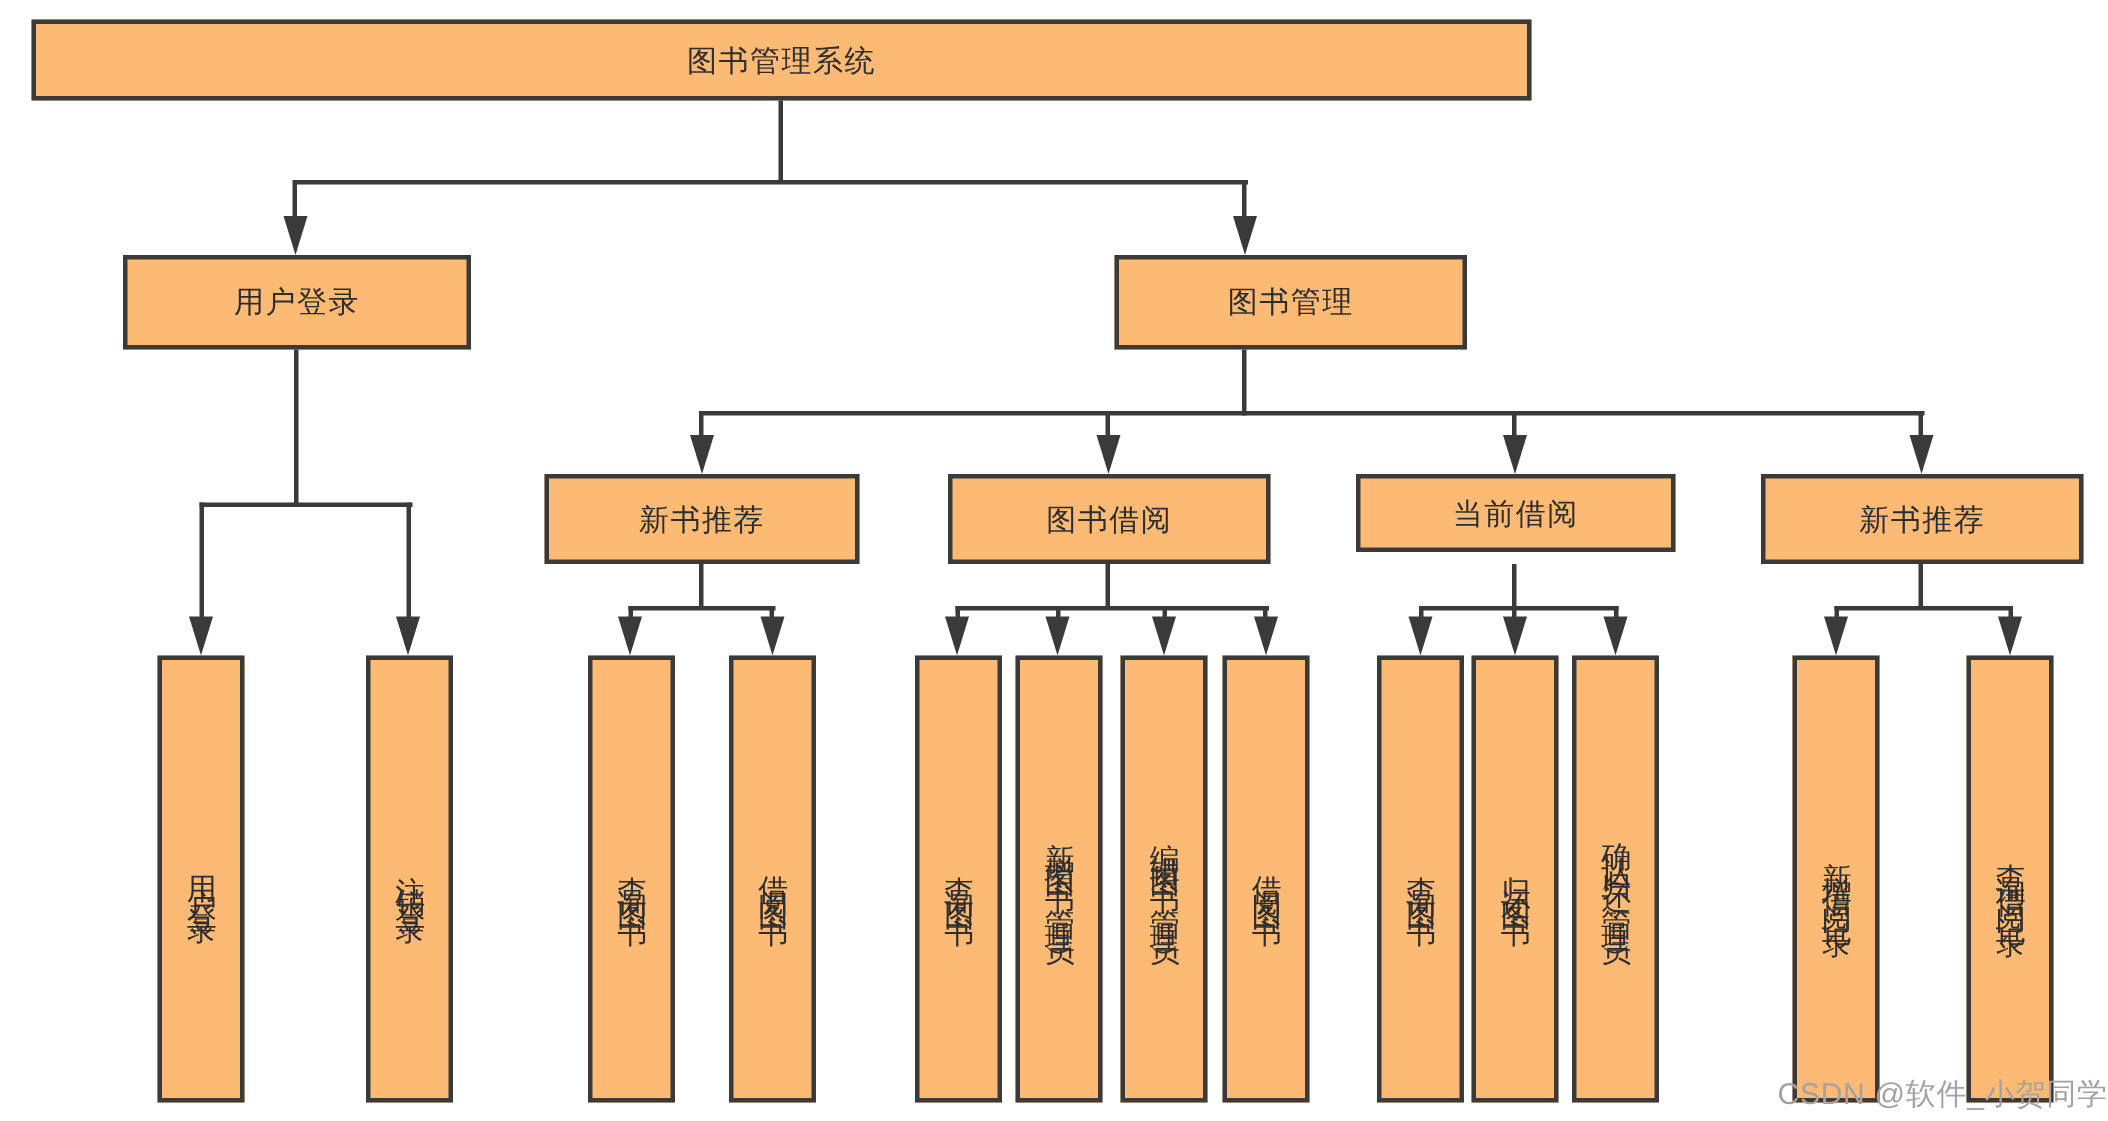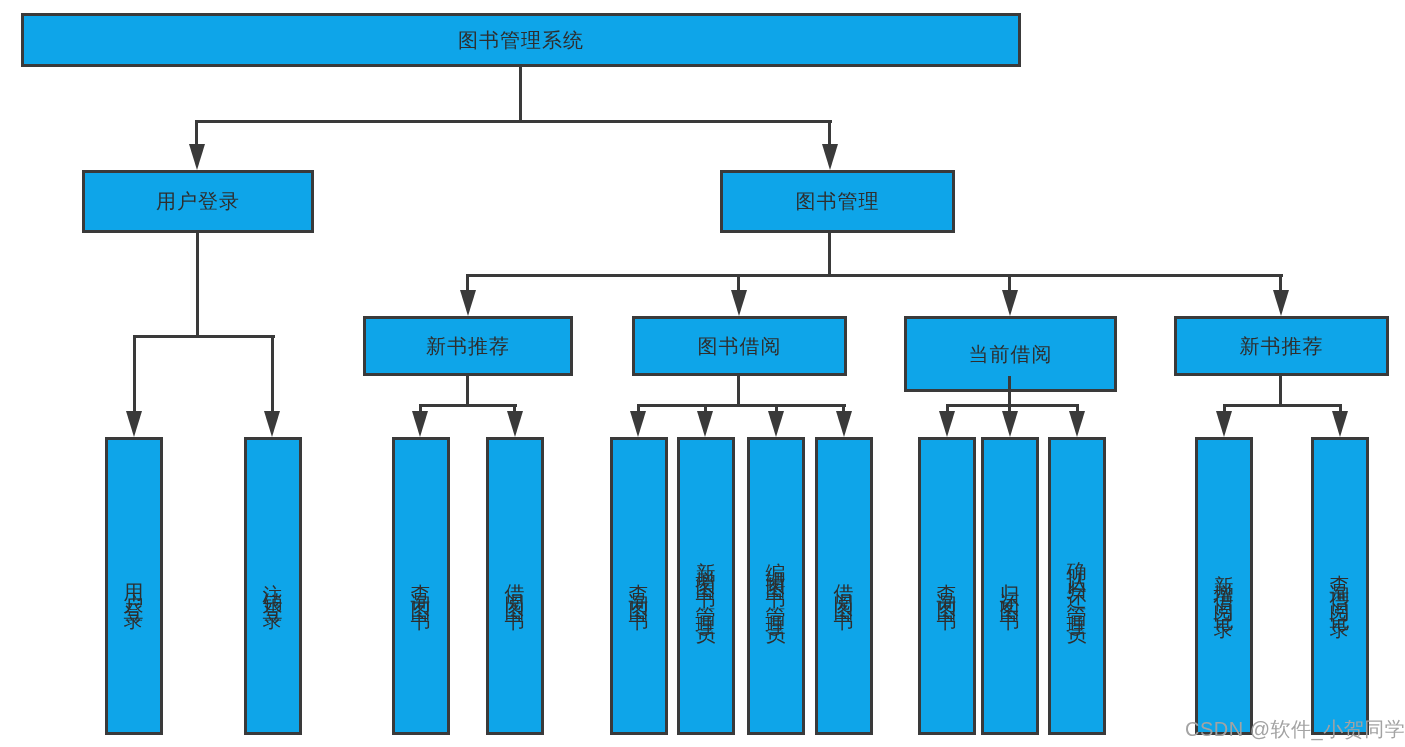--- a/index.html
+++ b/index.html
@@ -12,21 +12,21 @@
   html, body {
     width: 1405px; height: 747px;
     background: var(--background);
     font-family: "Liberation Sans", sans-serif;
     overflow: hidden;
   }
   .canvas { position: relative; width: 1405px; height: 747px; }
   .box {
     position: absolute;
     border: 3px solid var(--line);
-    background: #0ea5e9;
+    background: #fdba74;
     color: var(--text);
     display: flex;
     align-items: center;
     justify-content: center;
   }
   .hbox { font-size: 20px; letter-spacing: 1px; }
   .leaf span {
     writing-mode: vertical-rl;
     text-orientation: mixed;
     font-size: 20px;
@@ -64,21 +64,21 @@
   <div class="vline" style="left:519px;top:67px;height:55px"></div>
   <div class="hline" style="left:196px;top:120px;width:636px"></div>
   <div class="vline" style="left:195px;top:120px;height:30px"></div>
   <div class="arrow" style="left:189px;top:144px"></div>
   <div class="vline" style="left:828px;top:120px;height:30px"></div>
   <div class="arrow" style="left:822px;top:144px"></div>
 
   <div class="box hbox" style="left:82px;top:170px;width:232px;height:63px">
     <span>用户登录</span>
   </div>
-  <div class="box hbox" style="left:720px;top:170px;width:235px;height:63px">
+  <div class="box hbox" style="left:743px;top:170px;width:235px;height:63px">
     <span>图书管理</span>
   </div>
 
   <div class="vline" style="left:196px;top:233px;height:104px"></div>
   <div class="hline" style="left:133px;top:335px;width:142px"></div>
   <div class="vline" style="left:133px;top:335px;height:80px"></div>
   <div class="arrow" style="left:126px;top:411px"></div>
   <div class="vline" style="left:271px;top:335px;height:80px"></div>
   <div class="arrow" style="left:264px;top:411px"></div>
 
@@ -92,21 +92,21 @@
   <div class="arrow" style="left:1002px;top:290px"></div>
   <div class="vline" style="left:1279px;top:274px;height:20px"></div>
   <div class="arrow" style="left:1273px;top:290px"></div>
 
   <div class="box hbox" style="left:632px;top:316px;width:215px;height:60px">
     <span>图书借阅</span>
   </div>
   <div class="box hbox" style="left:363px;top:316px;width:210px;height:60px">
     <span>新书推荐</span>
   </div>
-  <div class="box hbox" style="left:904px;top:316px;width:213px;height:76px">
+  <div class="box hbox" style="left:904px;top:316px;width:213px;height:52px">
     <span>当前借阅</span>
   </div>
   <div class="box hbox" style="left:1174px;top:316px;width:215px;height:60px">
     <span>新书推荐</span>
   </div>
 
   <div class="vline" style="left:466px;top:376px;height:30px"></div>
   <div class="hline" style="left:419px;top:404px;width:98px"></div>
   <div class="vline" style="left:419px;top:404px;height:10px"></div>
   <div class="arrow" style="left:412px;top:411px"></div>

